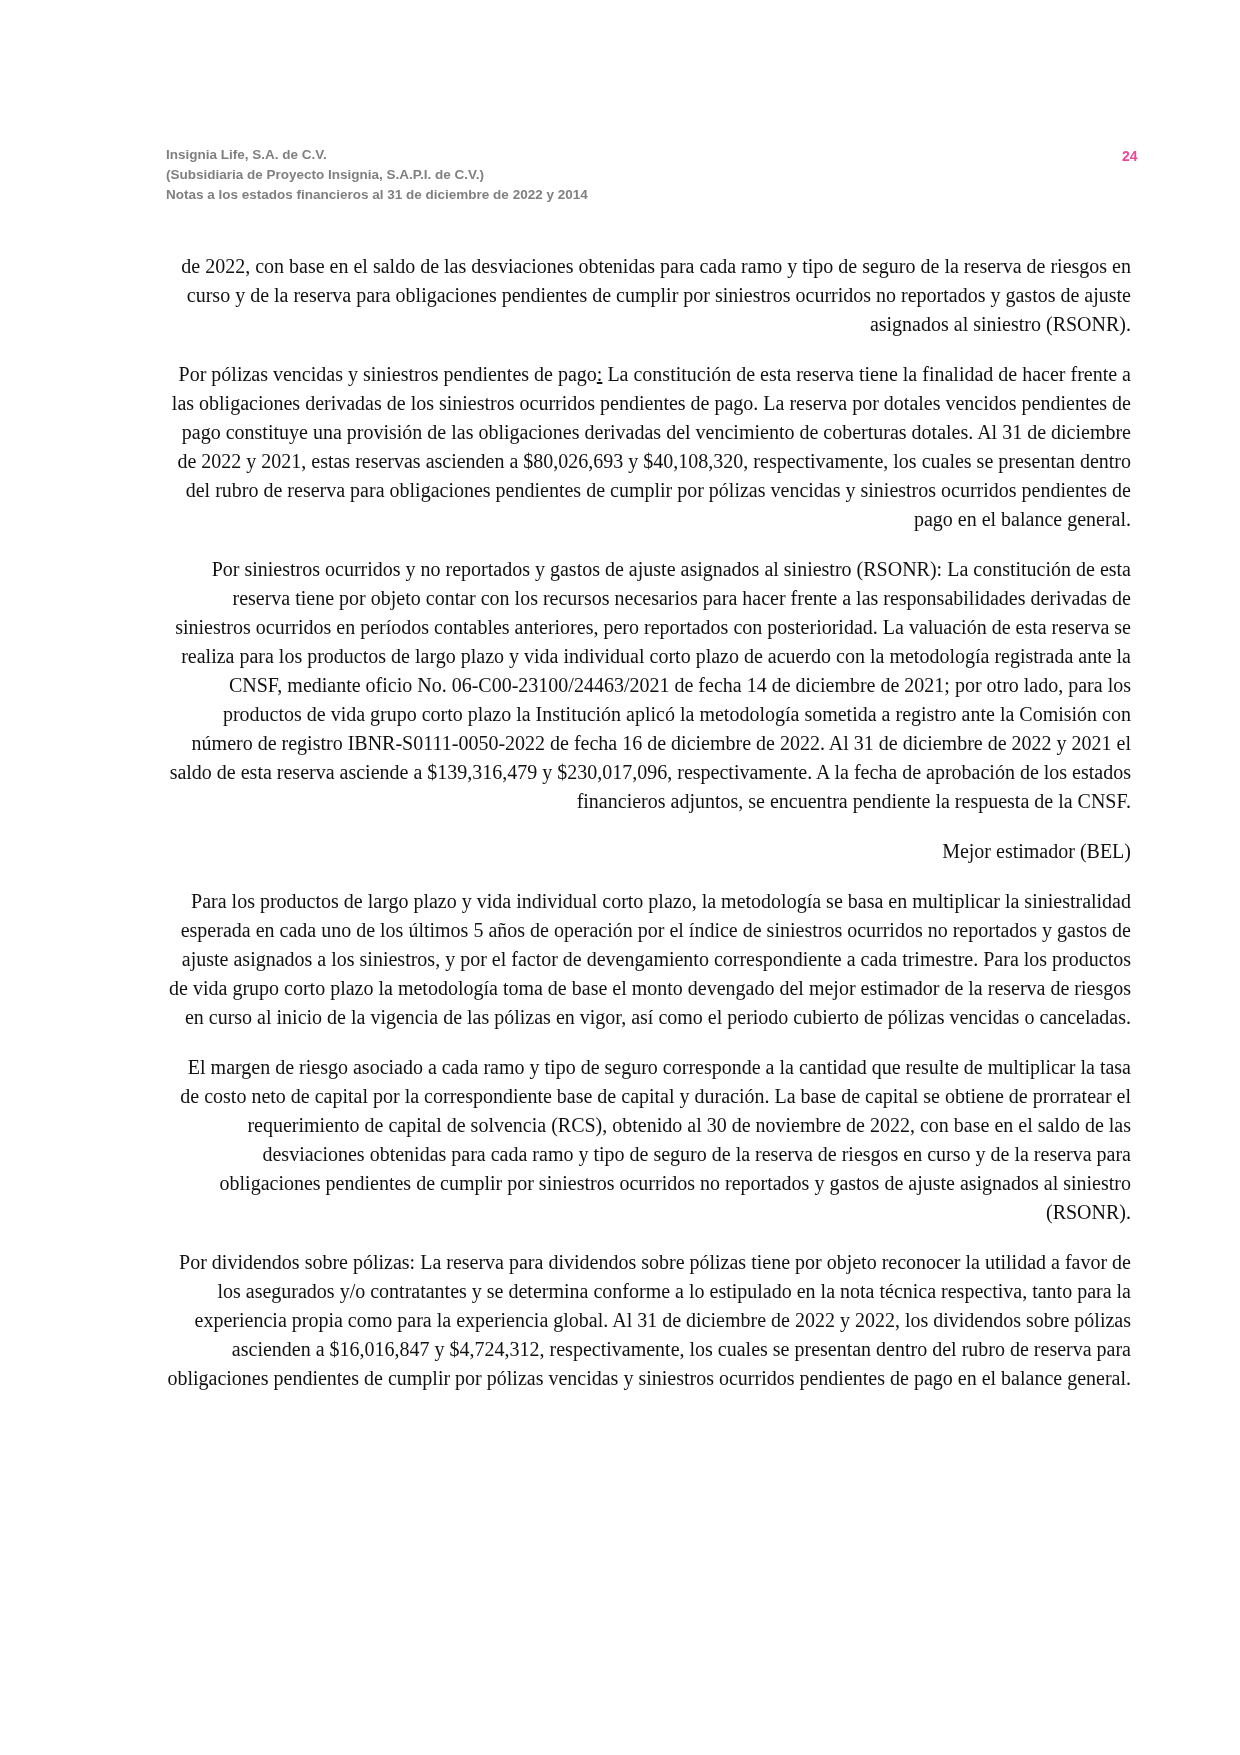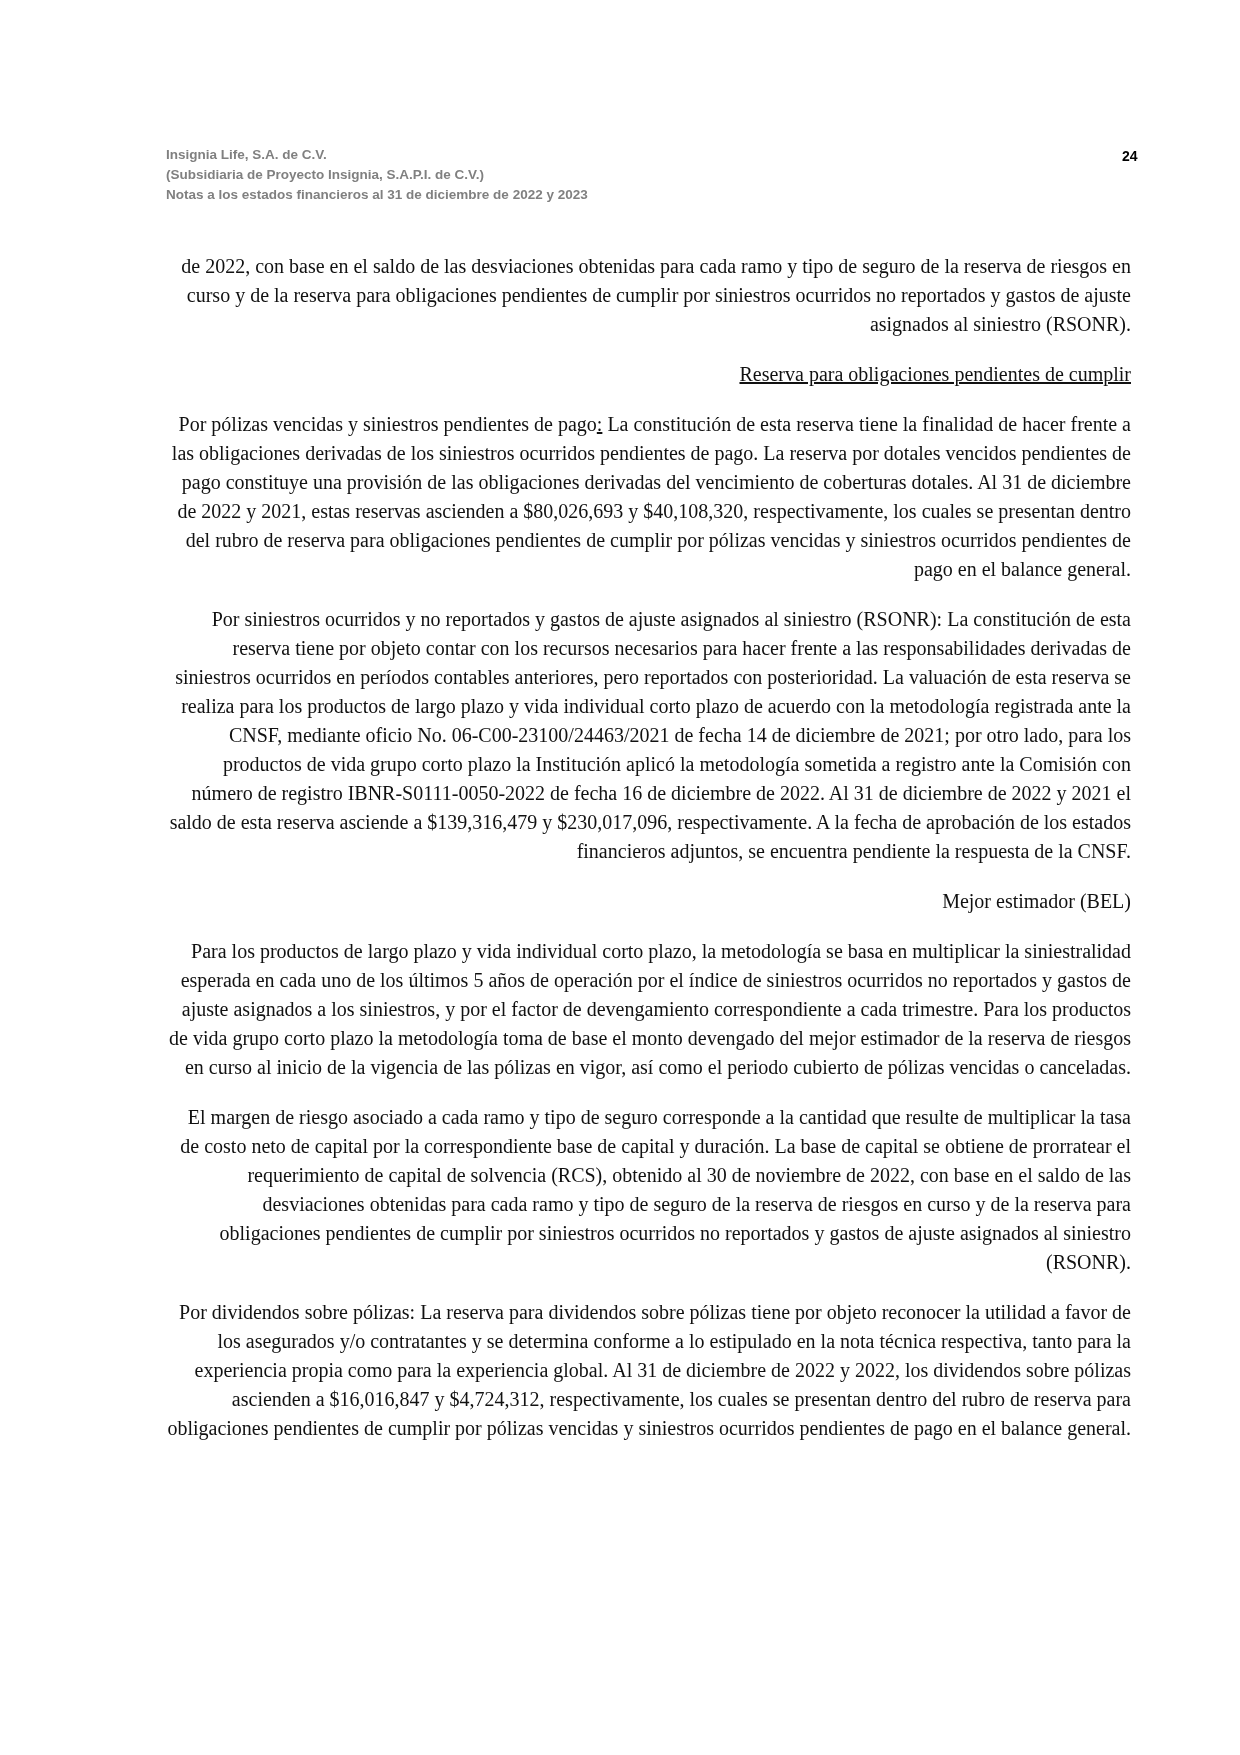--- a/index.html
+++ b/index.html
@@ -26,21 +26,21 @@
     color: #808080;
     white-space: nowrap;
   }
   .page-number {
     position: absolute;
     left: 1122px;
     top: 148px;
     font-family: "Liberation Sans", sans-serif;
     font-weight: bold;
     font-size: 14px;
-    color: #000000;
+    color: #ec4899;
   }
   .content {
     position: absolute;
     left: 166px;
     top: 252px;
     width: 965px;
     font-size: 20px;
     line-height: 29px;
     color: #111111;
     text-align: right;
@@ -56,28 +56,27 @@
   }
 </style>
 </head>
 <body>
 
 <div class="page">
 
   <div class="doc-header">
     <div>Insignia Life, S.A. de C.V.</div>
     <div>(Subsidiaria de Proyecto Insignia, S.A.P.I. de C.V.)</div>
-    <div>Notas a los estados financieros al 31 de diciembre de 2022 y 2023</div>
+    <div>Notas a los estados financieros al 31 de diciembre de 2022 y 2014</div>
   </div>
 
   <div class="page-number">24</div>
 
   <div class="content">
       <p class="paragraph"><span>de 2022, con base en el saldo de las desviaciones obtenidas para cada ramo y tipo de seguro de la reserva de riesgos en curso y de la reserva para obligaciones pendientes de cumplir por siniestros ocurridos no reportados y gastos de ajuste asignados al siniestro (RSONR).</span></p>
-      <p class="section-heading"><span class="seg-underline">Reserva para obligaciones pendientes de cumplir</span></p>
       <p class="paragraph"><span class="seg-italic">Por pólizas vencidas y siniestros pendientes de pago</span><span class="seg-italic seg-underline">:</span><span> La constitución de esta reserva tiene la finalidad de hacer frente a las obligaciones derivadas de los siniestros ocurridos pendientes de pago. La reserva por dotales vencidos pendientes de pago constituye una provisión de las obligaciones derivadas del vencimiento de coberturas dotales. Al 31 de diciembre de 2022 y 2021, estas reservas ascienden a $80,026,693 y $40,108,320, respectivamente, los cuales se presentan dentro del rubro de reserva para obligaciones pendientes de cumplir por pólizas vencidas y siniestros ocurridos pendientes de pago en el balance general.</span></p>
       <p class="paragraph"><span class="seg-italic">Por siniestros ocurridos y no reportados y gastos de ajuste asignados al siniestro (RSONR)</span><span>: La constitución de esta reserva tiene por objeto contar con los recursos necesarios para hacer frente a las responsabilidades derivadas de siniestros ocurridos en períodos contables anteriores, pero reportados con posterioridad. La valuación de esta reserva se realiza para los productos de largo plazo y vida individual corto plazo de acuerdo con la metodología registrada ante la CNSF, mediante oficio No. 06-C00-23100/24463/2021 de fecha 14 de diciembre de 2021; por otro lado, para los productos de vida grupo corto plazo la Institución aplicó la metodología sometida a registro ante la Comisión con número de registro IBNR-S0111-0050-2022 de fecha 16 de diciembre de 2022. Al 31 de diciembre de 2022 y 2021 el saldo de esta reserva asciende a $139,316,479 y $230,017,096, respectivamente. A la fecha de aprobación de los estados financieros adjuntos, se encuentra pendiente la respuesta de la CNSF.</span></p>
       <p class="subheading"><span>Mejor estimador (BEL)</span></p>
       <p class="paragraph"><span>Para los productos de largo plazo y vida individual corto plazo, la metodología se basa en multiplicar la siniestralidad esperada en cada uno de los últimos 5 años de operación por el índice de siniestros ocurridos no reportados y gastos de ajuste asignados a los siniestros, y por el factor de devengamiento correspondiente a cada trimestre. Para los productos de vida grupo corto plazo la metodología toma de base el monto devengado del mejor estimador de la reserva de riesgos en curso al inicio de la vigencia de las pólizas en vigor, así como el periodo cubierto de pólizas vencidas o canceladas.</span></p>
       <p class="paragraph"><span>El margen de riesgo asociado a cada ramo y tipo de seguro corresponde a la cantidad que resulte de multiplicar la tasa de costo neto de capital por la correspondiente base de capital y duración. La base de capital se obtiene de prorratear el requerimiento de capital de solvencia (RCS), obtenido al 30 de noviembre de 2022, con base en el saldo de las desviaciones obtenidas para cada ramo y tipo de seguro de la reserva de riesgos en curso y de la reserva para obligaciones pendientes de cumplir por siniestros ocurridos no reportados y gastos de ajuste asignados al siniestro (RSONR).</span></p>
       <p class="paragraph"><span class="seg-italic">Por dividendos sobre pólizas</span><span>: La reserva para dividendos sobre pólizas tiene por objeto reconocer la utilidad a favor de los asegurados y/o contratantes y se determina conforme a lo estipulado en la nota técnica respectiva, tanto para la experiencia propia como para la experiencia global. Al 31 de diciembre de 2022 y 2022, los dividendos sobre pólizas ascienden a $16,016,847 y $4,724,312, respectivamente, los cuales se presentan dentro del rubro de reserva para obligaciones pendientes de cumplir por pólizas vencidas y siniestros ocurridos pendientes de pago en el balance general.</span></p>
     </div>
 
 </div>
 

